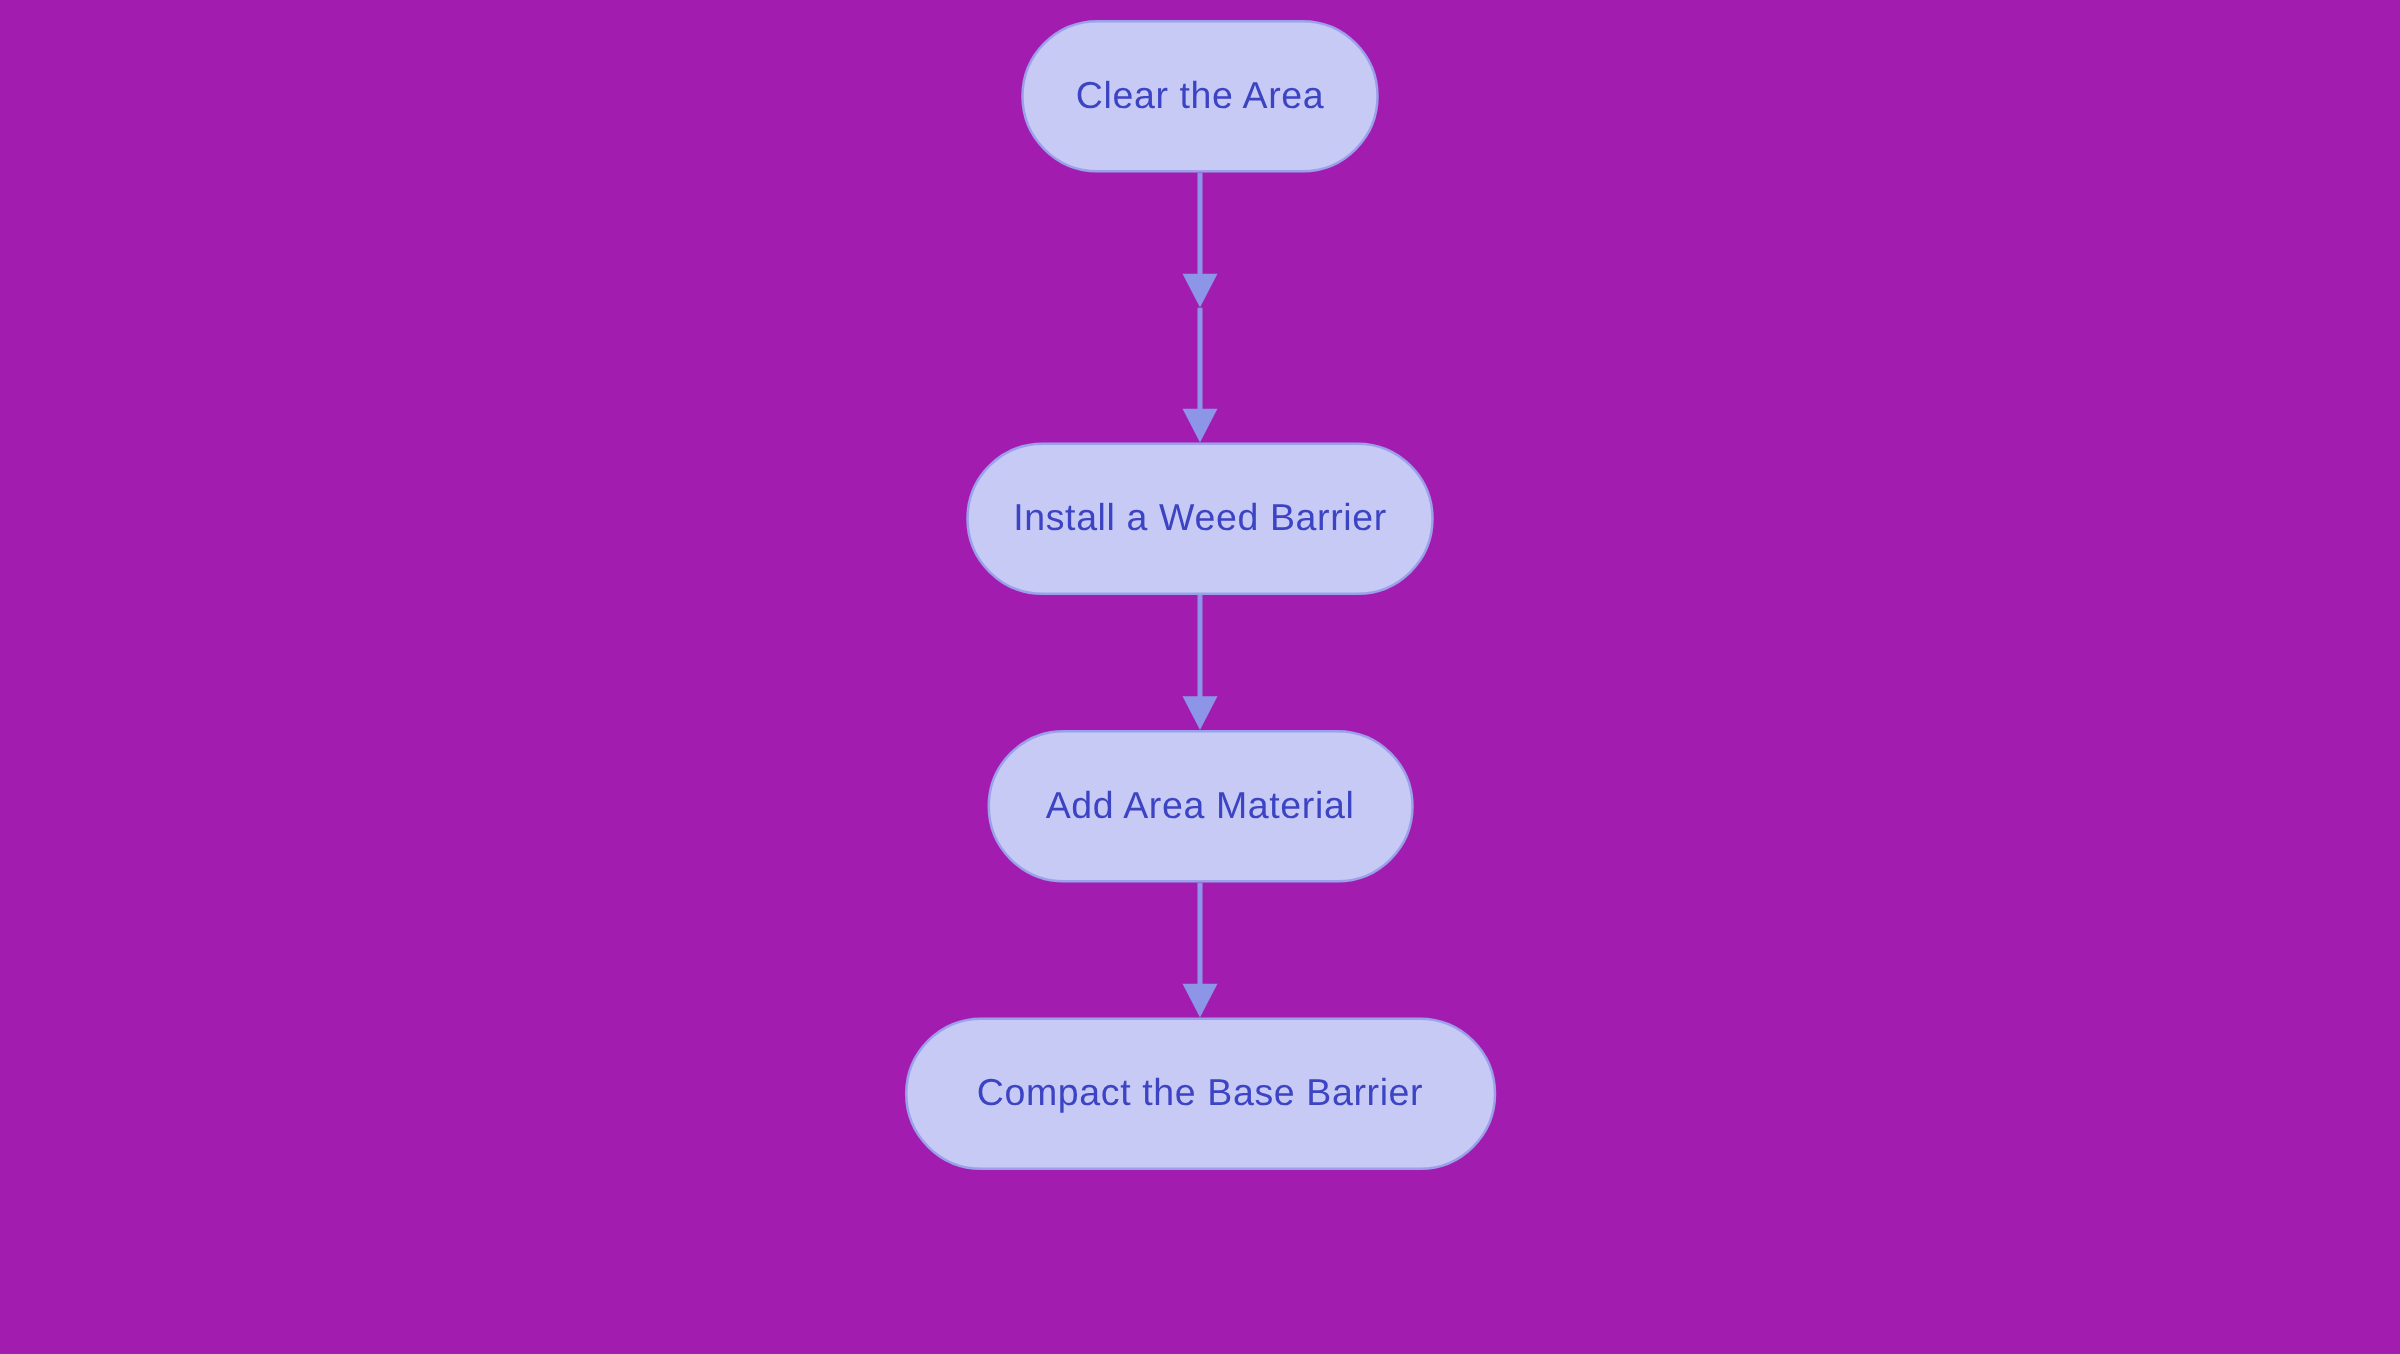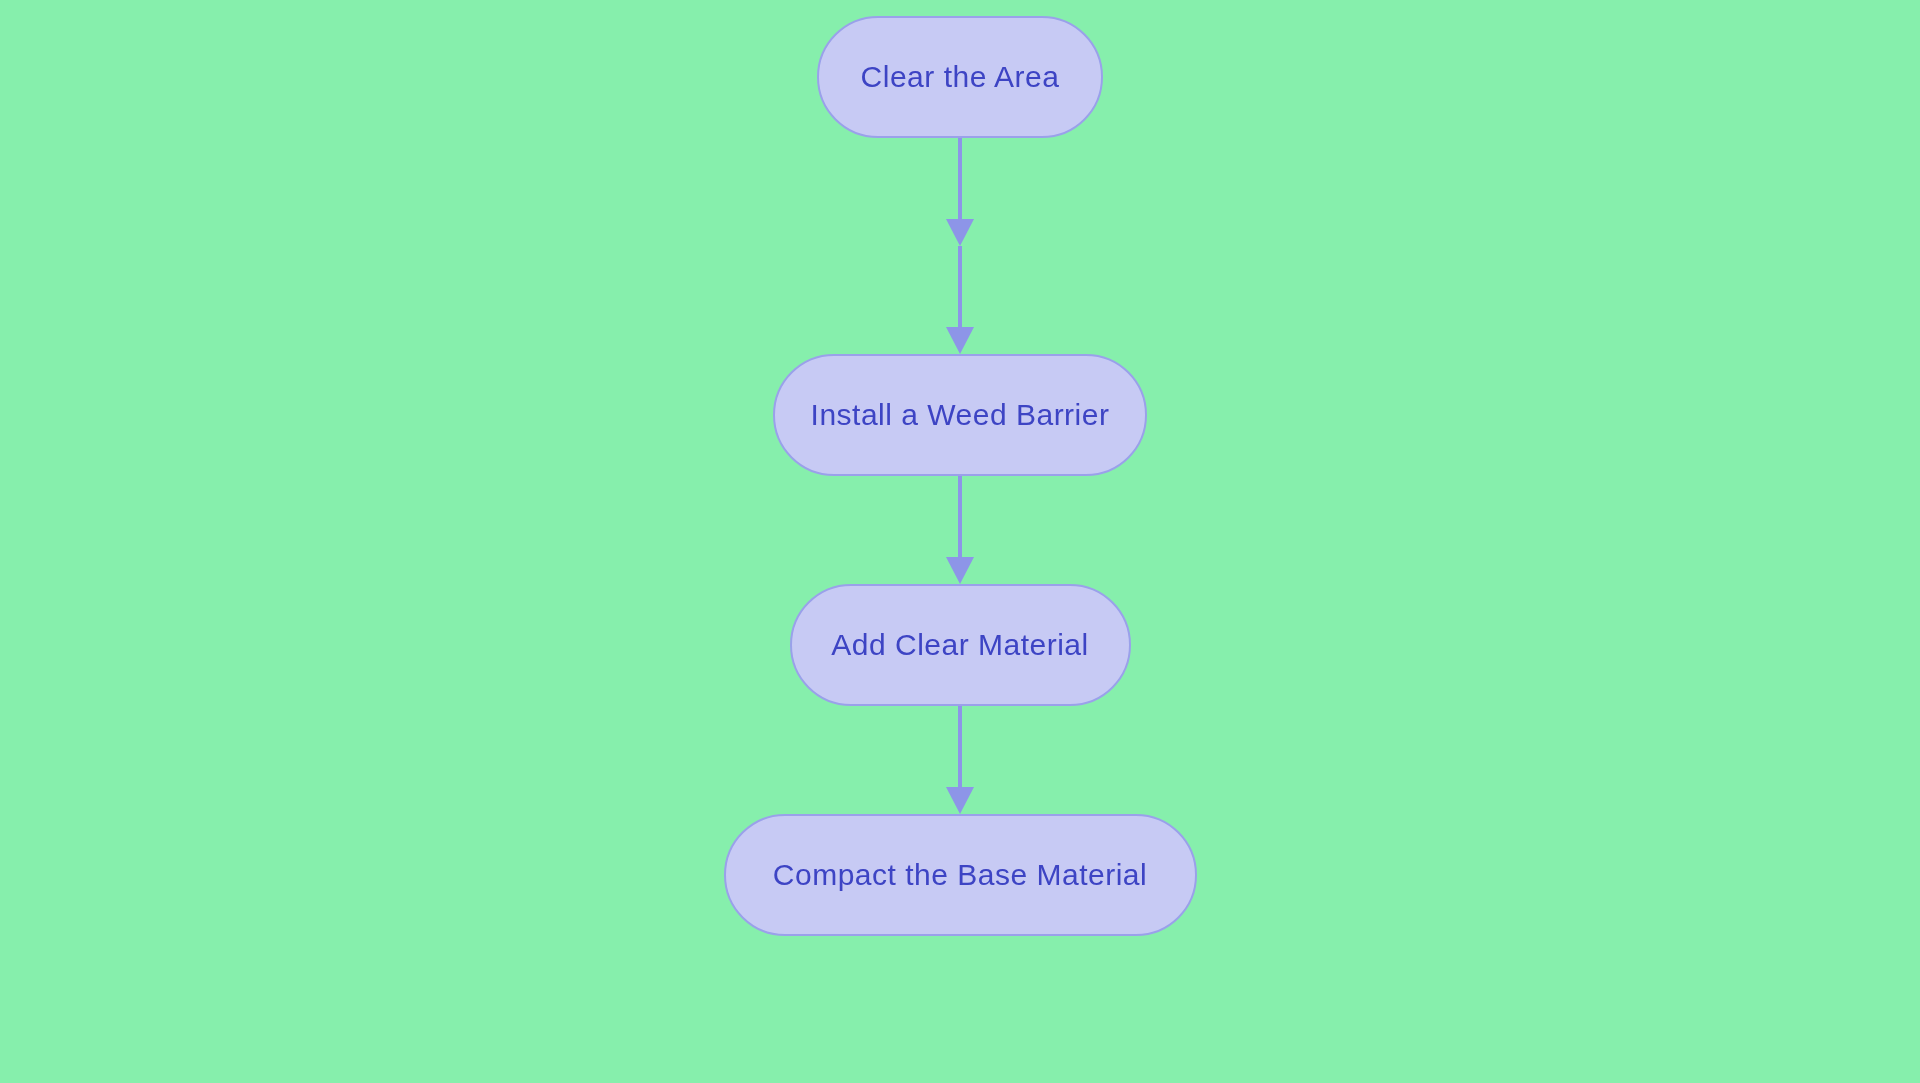--- a/index.html
+++ b/index.html
@@ -5,21 +5,21 @@
   html, body {
     margin: 0;
     padding: 0;
     background: #ffffff;
     font-family: "Liberation Sans", "DejaVu Sans", sans-serif;
   }
   .canvas {
     position: relative;
     width: 1920px;
     height: 1083px;
-    background: #86efac;
+    background: #a21caf;
     overflow: hidden;
   }
   .flow-column {
     position: absolute;
     top: 16px;
     left: 0;
     width: 100%;
     display: flex;
     flex-direction: column;
     align-items: center;
@@ -81,28 +81,28 @@
     </div>
 
     <div class="arrow-connector">
       <svg width="40" height="108" viewBox="0 0 40 108">
         <line x1="20" y1="0" x2="20" y2="84" stroke="#8d95e8" stroke-width="4"></line>
         <polygon points="6,81 34,81 20,108" fill="#8d95e8"></polygon>
       </svg>
     </div>
 
     <div class="flow-node n4">
-      <span>Add Clear Material</span>
+      <span>Add Area Material</span>
     </div>
 
     <div class="arrow-connector">
       <svg width="40" height="108" viewBox="0 0 40 108">
         <line x1="20" y1="0" x2="20" y2="84" stroke="#8d95e8" stroke-width="4"></line>
         <polygon points="6,81 34,81 20,108" fill="#8d95e8"></polygon>
       </svg>
     </div>
 
     <div class="flow-node n5">
-      <span>Compact the Base Material</span>
+      <span>Compact the Base Barrier</span>
     </div>
 
   </div>
 </div>
 
 </body></html>

